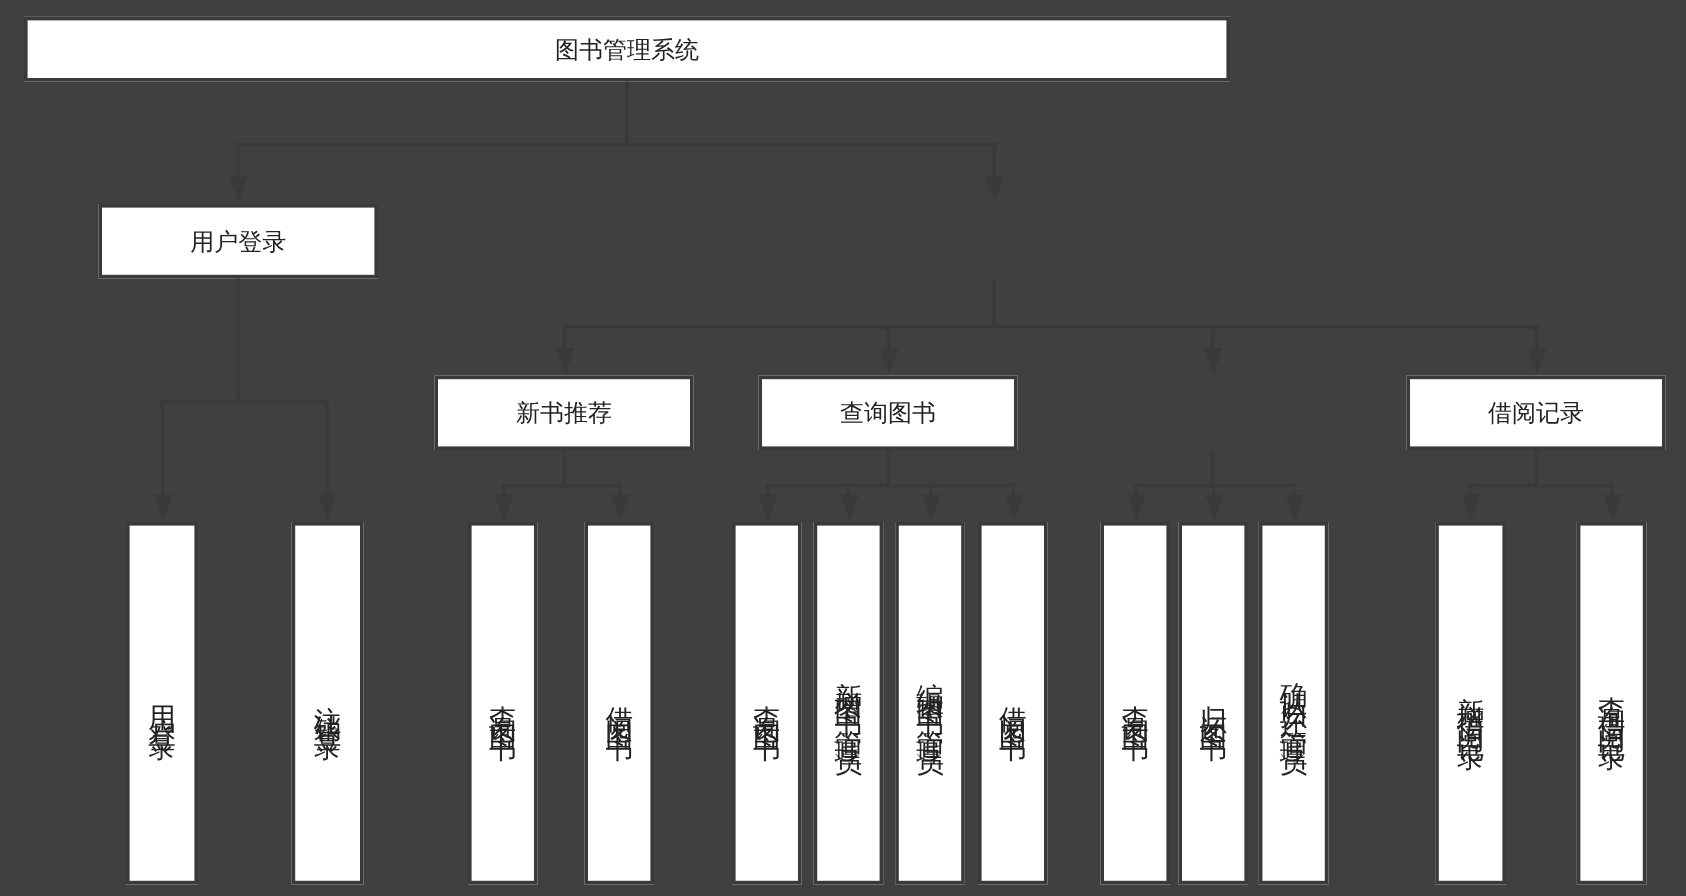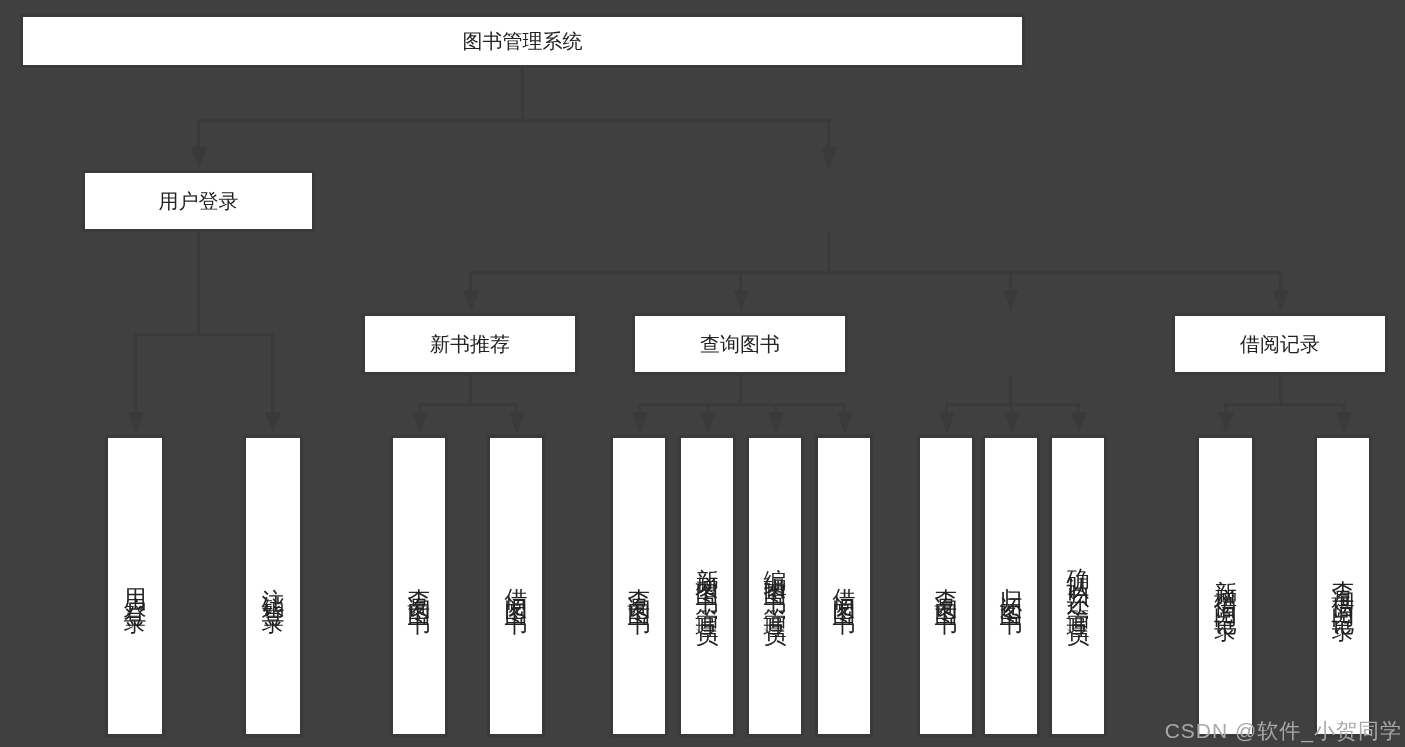--- a/index.html
+++ b/index.html
@@ -97,15 +97,14 @@
   <div class="vbox" style="left:746px;width:58px">编辑图书（管理员）</div>
   <div class="vbox" style="left:815px;width:58px">借阅图书</div>
 
   <div class="vbox" style="left:917px;width:58px">查询图书</div>
   <div class="vbox" style="left:982px;width:58px">归还图书</div>
   <div class="vbox" style="left:1049px;width:58px">确认归还（管理员）</div>
 
   <div class="vbox" style="left:1196px;width:59px">新增借阅记录</div>
   <div class="vbox" style="left:1314px;width:58px">查询借阅记录</div>
 
-  <div class="watermark">CSDN @软件_小贺同学</div>
 
 </div>
 
 </body></html>

